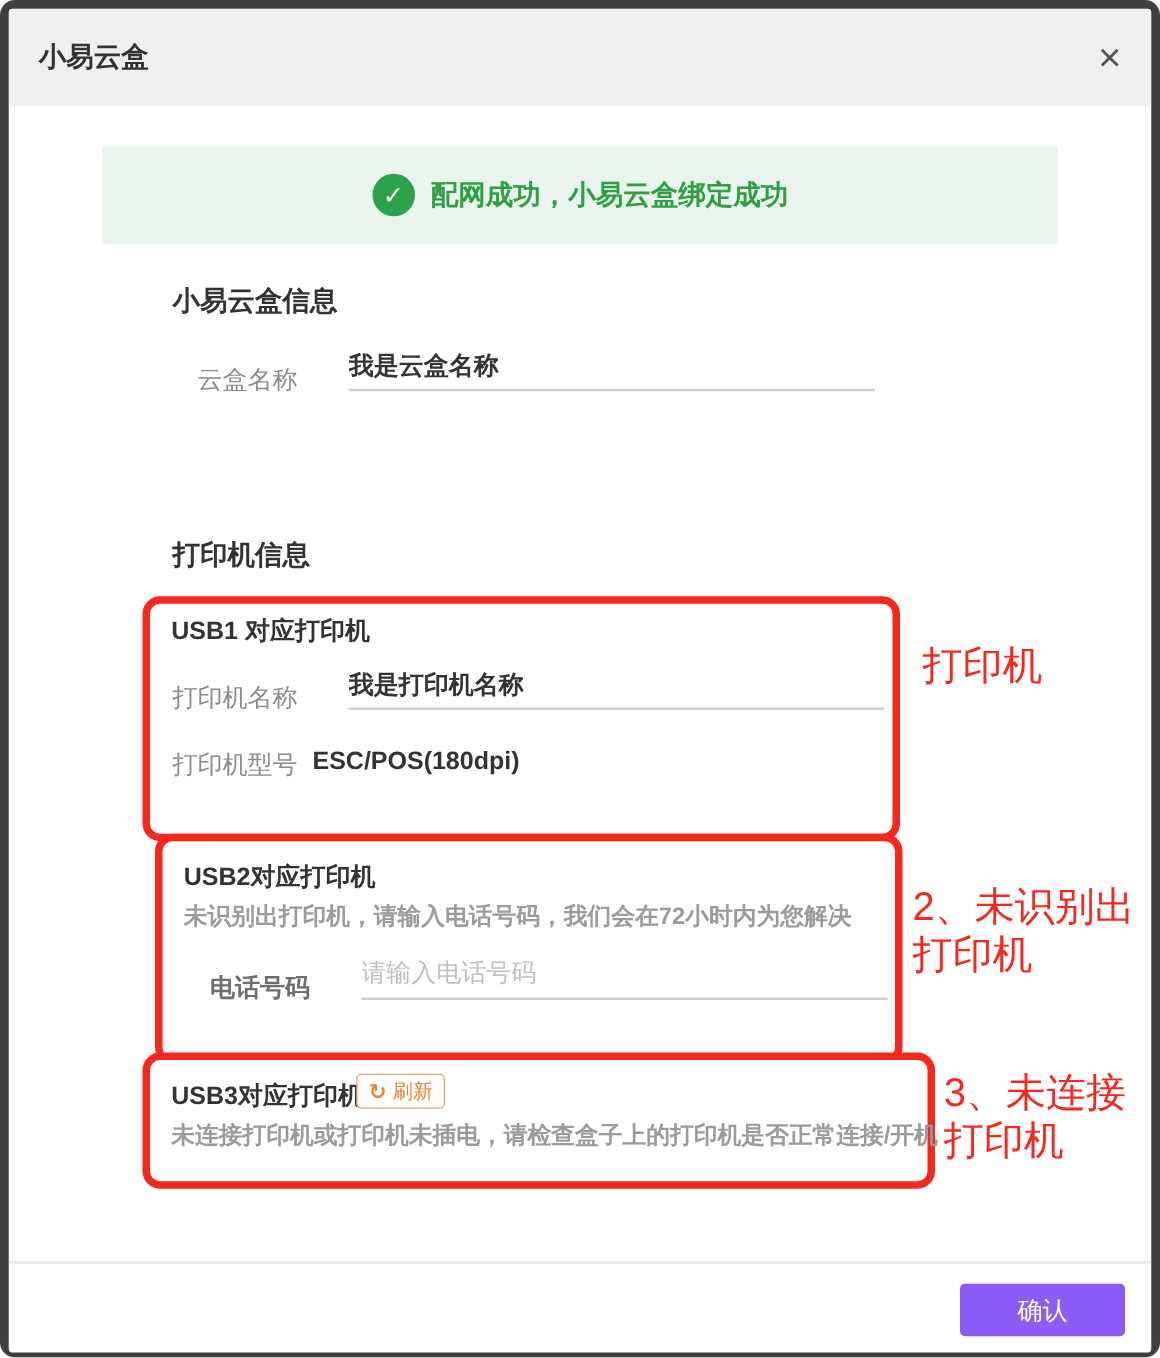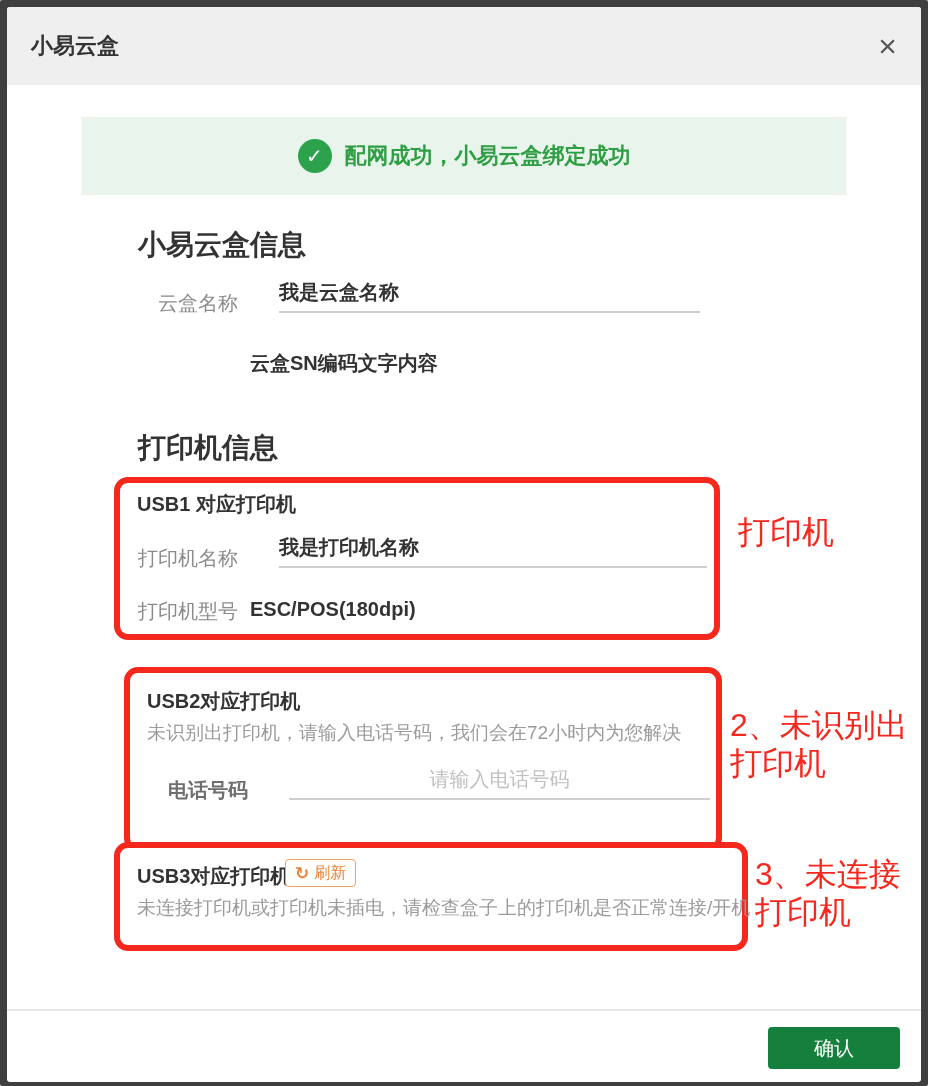--- a/index.html
+++ b/index.html
@@ -1,21 +1,21 @@
 <!DOCTYPE html>
 <html><head>
 <meta charset="utf-8">
 <style>
   * { margin:0; padding:0; box-sizing:border-box; }
   body { background:#fff; font-family:"Liberation Sans","DejaVu Sans",sans-serif; }
   .page {
     width:928px; height:1086px;
     background:#3f3f3f;
     padding:7px 7px 4px 7px;
-    border-radius:2px;
+    border-radius:12px;
   }
   .dialog {
     position:relative; width:914px; height:1075px;
     background:#fff; overflow:hidden; border-radius:3px;
   }
   
   .header {
     position:absolute; left:0; top:0; right:0; height:78px;
     background:#efefef; display:flex; align-items:center;
     justify-content:space-between; padding:0 24px;
@@ -27,56 +27,56 @@
     position:absolute; left:75px; top:110px; width:764px; height:78px;
     background:#e9f5ec; display:flex; align-items:center; justify-content:center; gap:13px;
   }
   .check-circle {
     width:34px; height:34px; border-radius:50%; background:#2ca24c;
     color:#fff; display:flex; align-items:center; justify-content:center;
     font-size:20px; font-weight:700;
   }
   .banner-text { font-size:22px; font-weight:700; color:#2f9e44; }
   
-  .sec { position:absolute; font-size:28px; font-weight:700; color:#333; }
+  .sec { position:absolute; font-size:22px; font-weight:700; color:#333; }
   .sec1 { left:131px; top:219px; }
   .sec2 { left:131px; top:422px; }
   
   .flabel { position:absolute; font-size:20px; color:#8b8b8b; text-align:right; width:150px; left:81px; }
   .lb1 { top:283px; }
   .lb2 { top:343px; }
   .fvalue { position:absolute; font-size:20px; font-weight:600; color:#333; left:243px; }
   .v2 { top:343px; }
   .uinput {
     position:absolute; border:none; outline:none; background:transparent;
     border-bottom:2px solid #cfcfcf; font-size:20px; font-weight:600; color:#333;
     padding:0 0 7px 0; font-family:inherit;margin-left:29px;
   }
   .in1 { left:243px; top:274px; width:421px; }
   
   .rbox {
     position:absolute; border:6px solid #f5281e; border-radius:14px; background:#fff;
   }
-  .box1 { left:107px; top:470px; width:606px; height:163px; }
+  .box1 { left:107px; top:470px; width:606px; height:196px; }
   .box2 { left:117px; top:660px; width:598px; height:185px; }
   .box3 { left:107px; top:835px; width:634px; height:109px; }
   .usb-title { position:absolute; left:17px; font-size:20px; font-weight:700; color:#333; }
   .rbox .flabel { left:18px; width:100px; }
   .rbox .fvalue { left:130px; }
   .rbox .uinput { left:130px; }
   .t1 { top:8px; }
   .b1-lb1 { top:62px; }
   .b1-in { top:53px; width:428px; }
   .b1-lb2 { top:115px; }
   .b1-v2 { top:115px; }
   .t2 { top:15px; }
-  .desc { position:absolute; left:17px; font-size:19px; color:#9b9b9b; white-space:nowrap; }
+  .desc { position:absolute; left:17px; font-size:19px; color:#9b9b9b; white-space:nowrap;font-weight:bold; }
   .b2-desc { top:47px; }
   .b2-lb { top:104px; font-weight:600; color:#6e6e6e; }
-  .b2-in { top:95px; width:421px; font-weight:400;text-align:center; }
+  .b2-in { top:95px; width:421px; font-weight:400; }
   .b2-in::placeholder { color:#c0c0c0; font-weight:400; }
   .t3 { top:15px; }
   .chip {
     position:absolute; left:165px; top:11px; height:28px;
     display:inline-flex; align-items:center; gap:5px; padding:0 9px;
     border:1px solid #f0a164; border-radius:4px; color:#e8833a;
     font-size:16px; background:#fffefd; cursor:pointer;
   }
   .chip-icon { font-size:17px; font-weight:700; line-height:1; }
   .b3-desc { top:47px; }
@@ -85,21 +85,21 @@
     position:absolute; color:#f5281e; font-size:32px; line-height:38px; white-space:nowrap;
   }
   .ann div { display:block; }
   .ann1 { left:731px; top:506px; }
   .ann2 { left:723px; top:699px; }
   .ann3 { left:748px; top:848px; }
   
   .divider { position:absolute; left:0; right:0; top:1002px; border-top:2px solid #e8e8e8; }
   .confirm {
     position:absolute; left:761px; top:1020px; width:132px; height:42px;
-    background:#15803d; color:#fff; font-size:20px; border:none; border-radius:4px;
+    background:#8b5cf6; color:#fff; font-size:20px; border:none; border-radius:4px;
     cursor:pointer; font-family:inherit;
   }
 </style>
 </head>
 <body>
 
 <div class="page">
   <div class="dialog">
 
     <div class="header">
@@ -110,21 +110,20 @@
     <div class="banner">
       <span class="check-circle">✓</span>
       <span class="banner-text">配网成功，小易云盒绑定成功</span>
     </div>
 
     <div class="sec sec1">小易云盒信息</div>
 
     <div class="flabel lb1">云盒名称</div>
     <input class="uinput in1" type="text" value="我是云盒名称" style="">
 
-    <div class="fvalue v2">云盒SN编码文字内容</div>
 
     <div class="sec sec2">打印机信息</div>
 
     <div class="rbox box1">
       <div class="usb-title t1">USB1 对应打印机</div>
       <div class="flabel b1-lb1">打印机名称</div>
       <input class="uinput b1-in" type="text" value="我是打印机名称" style="">
       <div class="flabel b1-lb2">打印机型号</div>
       <div class="fvalue b1-v2">ESC/POS(180dpi)</div>
     </div>

